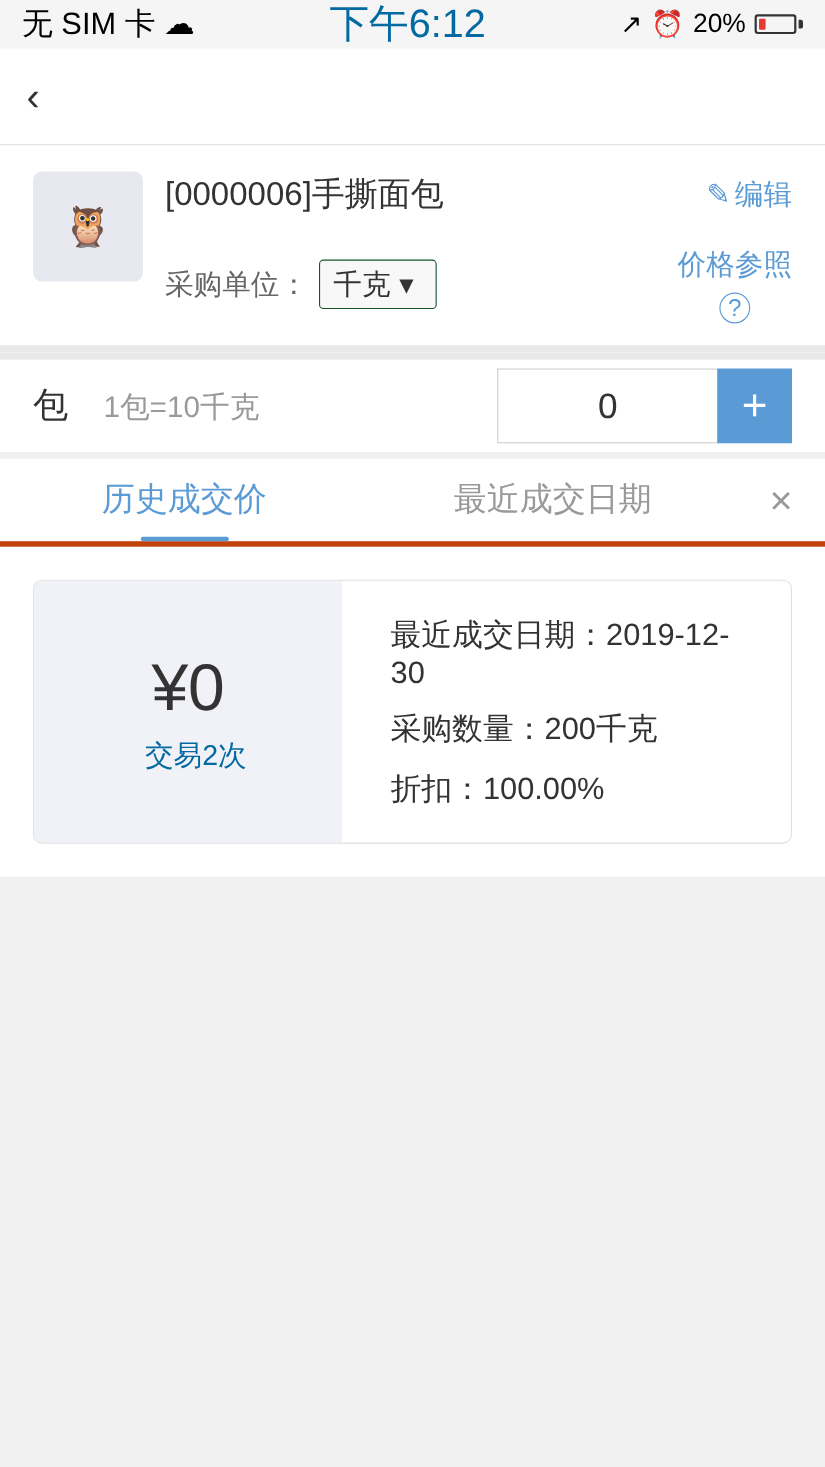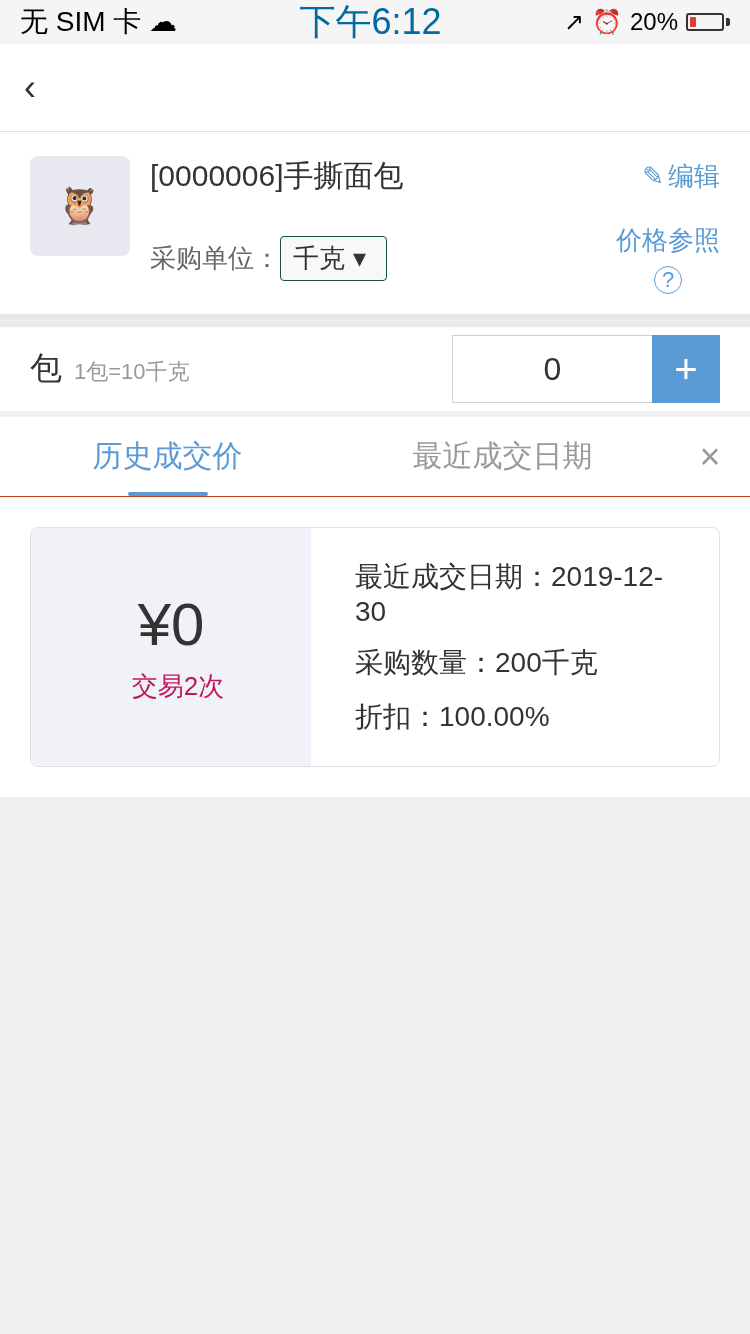--- a/index.html
+++ b/index.html
@@ -149,20 +149,21 @@
     .product-unit-row {
       display: flex;
       align-items: center;
       justify-content: space-between;
     }
     .unit-label {
       font-size: 26px;
       color: #666;
       display: flex;
       align-items: center;
+      gap: 10px;
     }
     .unit-select {
       border: 1px solid #14532d;
       border-radius: 4px;
       padding: 4px 20px 4px 12px;
       font-size: 26px;
       color: #333;
       background: #f8f8f8;
       display: flex;
       align-items: center;
@@ -194,22 +195,23 @@
       display: flex;
       align-items: baseline;
       gap: 12px;
     }
     .qty-main-label {
       font-size: 32px;
       color: #333;
       font-weight: 500;
     }
     .qty-sub-label {
-      font-size: 22px;
+      font-size: 27px;
       color: #999;
+      margin-left: 20px;
     }
     .quantity-input-group {
       display: flex;
       align-items: center;
       gap: 0;
     }
     .qty-input {
       width: 200px;
       height: 68px;
       border: 1px solid #d0d0d0;
@@ -238,21 +240,21 @@
 
     
     .tabs-section {
       background: #fff;
       margin-top: 6px;
     }
     .tabs-header {
       display: flex;
       align-items: center;
       height: 80px;
-      border-bottom: 1px solid #c2410c;
+      border-bottom: 5px solid #c2410c;
       position: relative;
     }
     .tab-item {
       flex: 1;
       display: flex;
       flex-direction: column;
       align-items: center;
       justify-content: center;
       height: 100%;
       cursor: pointer;
@@ -305,21 +307,21 @@
       justify-content: center;
       padding: 40px 20px;
     }
     .history-price {
       font-size: 60px;
       color: #333;
       font-weight: 500;
     }
     .history-times {
       font-size: 26px;
-      color: #be185d;
+      color: #0369a1;
       margin-top: 10px;
       margin-left: 14px;
     }
     .history-right {
       flex: 1;
       padding: 30px 30px;
       display: flex;
       flex-direction: column;
       justify-content: center;
       gap: 16px;

